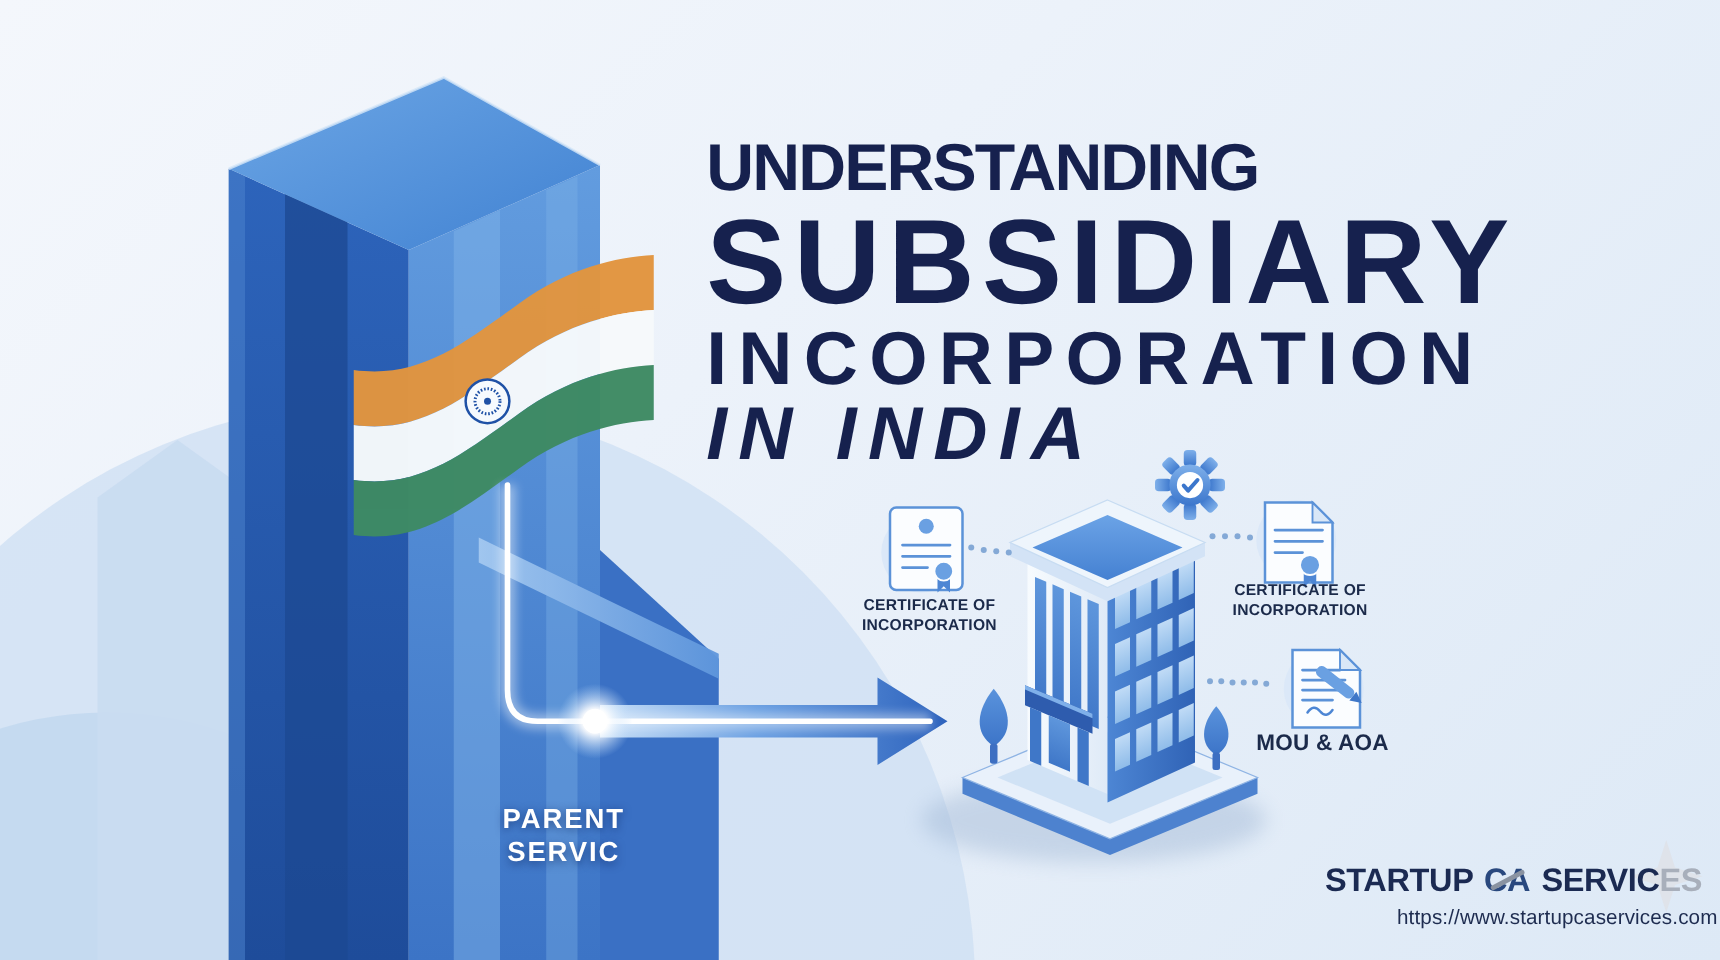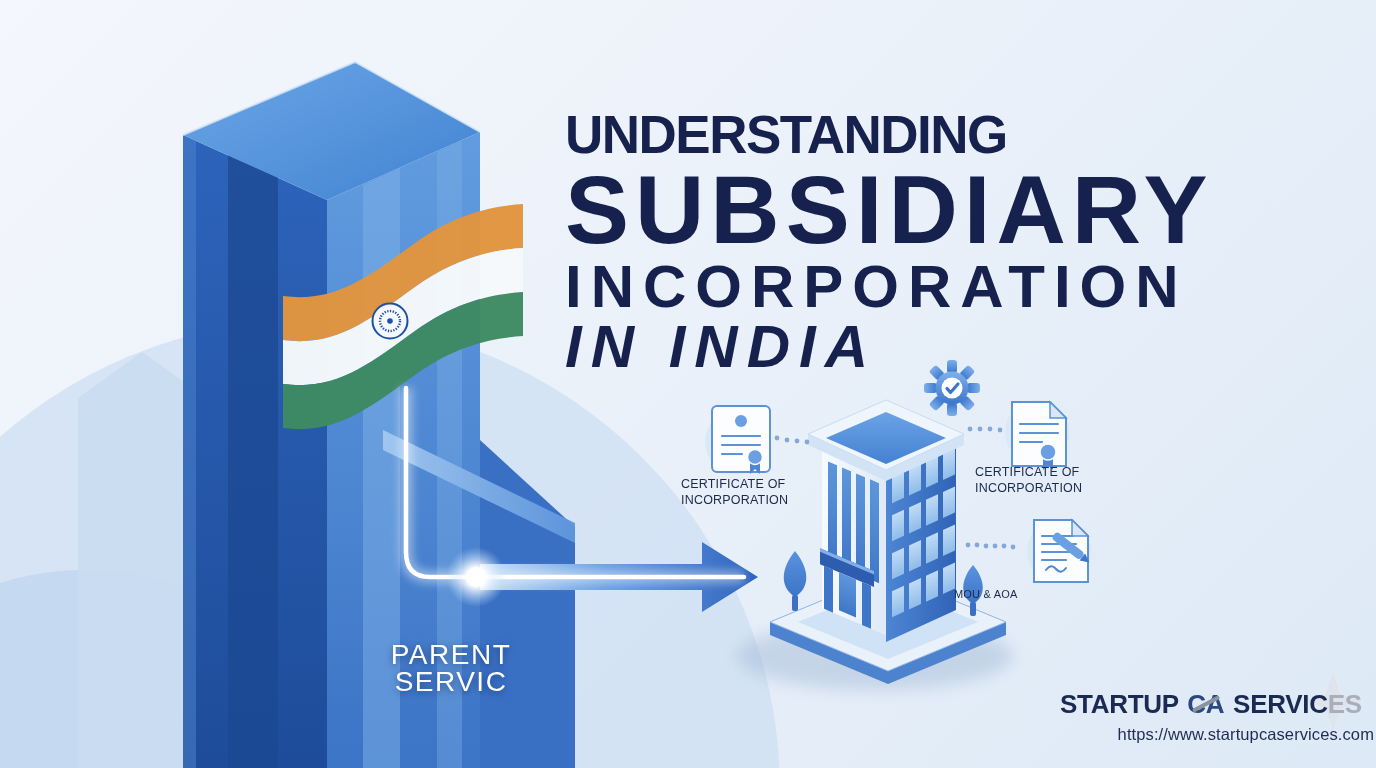--- a/index.html
+++ b/index.html
@@ -11,28 +11,28 @@
   #scene{position:absolute;left:0;top:0;}
   .abs{position:absolute;}
   
   .title{left:565px;top:106px;color:#16214e;font-weight:bold;}
   .title .l1{font-size:53px;line-height:58px;letter-spacing:-1.5px;}
   .title .l2{font-size:96px;line-height:92px;letter-spacing:6px;}
   .title .l3{font-size:60px;line-height:62px;letter-spacing:9px;}
   .title .l4{font-size:60px;line-height:58px;letter-spacing:9px;font-style:italic;}
   
   .parent-label{left:331px;top:641px;width:240px;text-align:center;color:#ffffff;
-    font-weight:normal;font-size:28px;line-height:27px;letter-spacing:1.5px;
+    font-weight:bold;font-size:22px;line-height:27px;letter-spacing:1.5px;
     text-shadow:0 2px 7px rgba(8,28,80,.55);}
   
-  .doc-label{color:#1b2a4a;font-weight:normal;font-size:12.5px;line-height:15.5px;
-    letter-spacing:.2px;}
+  .doc-label{color:#1b2a4a;font-weight:bold;font-size:12.5px;line-height:15.5px;
+    text-align:center;letter-spacing:.2px;}
   .doc-label-left{left:681px;top:477px;width:125px;}
   .doc-label-right{left:975px;top:465px;width:130px;}
-  .mou-label{left:954px;top:587px;width:120px;font-size:11px;}
+  .mou-label{left:998px;top:587px;width:120px;font-size:18px;}
   
   .subsidiary-label{left:738px;top:671px;width:300px;text-align:center;color:#16214e;}
   .subsidiary-label .nm{font-weight:bold;font-size:23px;line-height:26px;letter-spacing:-.3px;}
   .subsidiary-label .sub{font-size:18px;line-height:24px;font-weight:normal;}
   
   .brand{left:1060px;top:689px;width:300px;text-align:center;color:#1b2a52;
     font-weight:bold;font-size:26px;letter-spacing:-.3px;white-space:nowrap;}
   .brand .ca{position:relative;color:#29487e;padding:0 2px;}
   .brand .ca .ca-slash{position:absolute;left:6px;top:13px;width:30px;height:3.5px;
     background:#8a93a1;transform:rotate(-28deg);border-radius:2px;}

